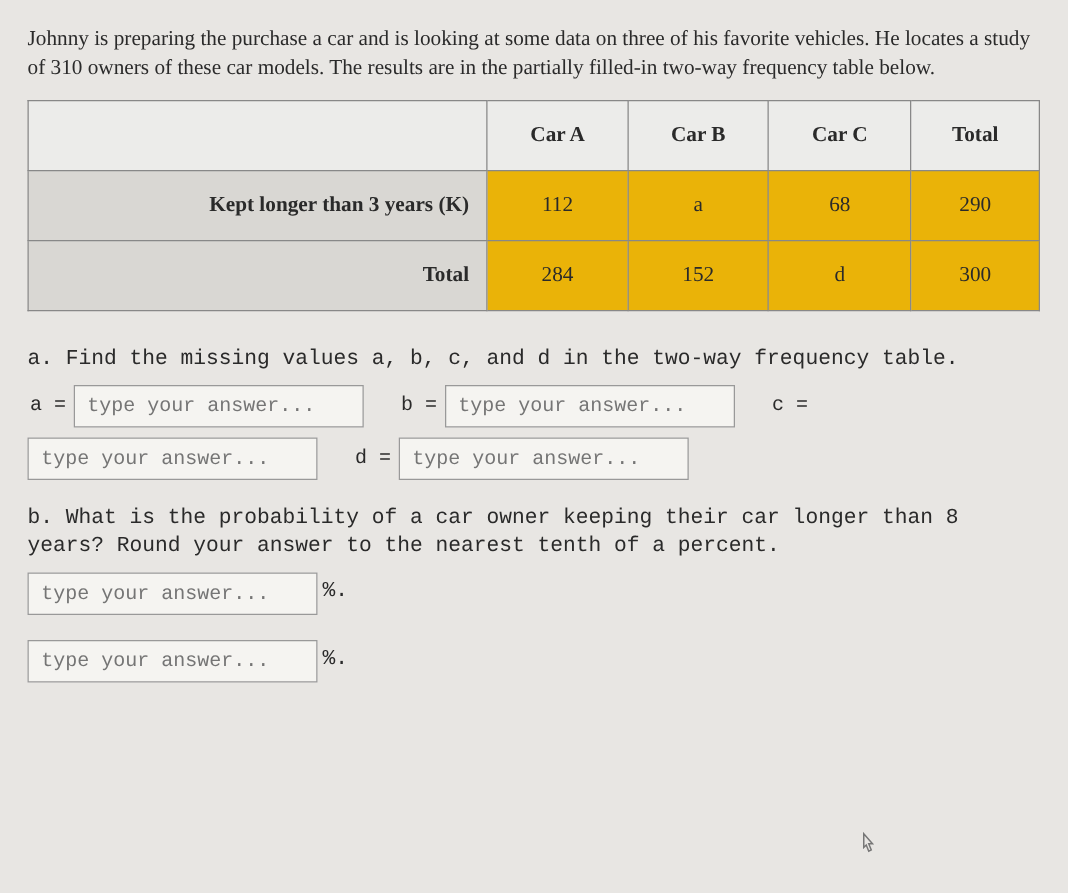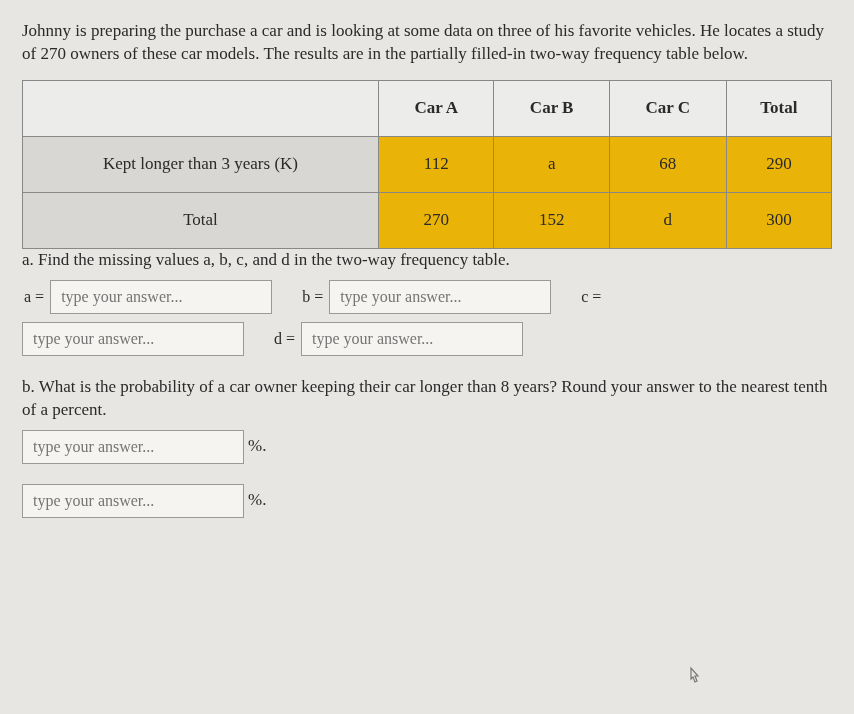--- a/index.html
+++ b/index.html
@@ -16,47 +16,49 @@
       color: #2a2a2a;
       font-size: 17px;
       line-height: 1.35;
     }
     .intro {
       margin-bottom: 14px;
     }
     table {
       border-collapse: collapse;
       width: 100%;
+      margin-bottom: 28px;
     }
     th, td {
       border: 1px solid #888;
       padding: 16px 14px;
       text-align: center;
       font-size: 17px;
     }
     th {
       font-weight: bold;
       background: #ececea;
     }
     td.row-label {
-      text-align: center;
-      font-weight: normal;
+      text-align: right;
+      font-weight: bold;
       background: #d9d7d3;
     }
     tr.shaded td {
       background: #eab308;
     }
     tr.shaded td.row-label {
       background: #d9d7d3;
     }
     th.empty {
       background: #ececea;
     }
     .question {
       margin-bottom: 20px;
+      font-family: Liberation Mono, monospace;
     }
     .question-prompt {
       margin-bottom: 8px;
     }
     .answer-row {
       display: flex;
       align-items: center;
       flex-wrap: wrap;
       gap: 4px;
       margin-bottom: 8px;
@@ -85,21 +87,21 @@
       font-size: 20px;
       color: #666;
     }
     .rel {
       position: relative;
     }
   </style>
 </head>
 <body class="rel">
 
-<p class="intro">Johnny is preparing the purchase a car and is looking at some data on three of his favorite vehicles. He locates a study of 270 owners of these car models. The results are in the partially filled-in two-way frequency table below.</p>
+<p class="intro">Johnny is preparing the purchase a car and is looking at some data on three of his favorite vehicles. He locates a study of 310 owners of these car models. The results are in the partially filled-in two-way frequency table below.</p>
 
 <table>
   <thead>
     <tr>
       <th class="empty"></th>
       <th>Car A</th>
       <th>Car B</th>
       <th>Car C</th>
       <th>Total</th>
     </tr>
@@ -107,21 +109,21 @@
   <tbody>
     <tr class="shaded">
       <td class="row-label">Kept longer than 3 years (K)</td>
       <td>112</td>
       <td>a</td>
       <td>68</td>
       <td>290</td>
     </tr>
     <tr class="shaded">
       <td class="row-label">Total</td>
-      <td>270</td>
+      <td>284</td>
       <td>152</td>
       <td>d</td>
       <td>300</td>
     </tr>
   </tbody>
 </table>
 
 <div class="question">
   <p class="question-prompt">a. Find the missing values a, b, c, and d in the two-way frequency table.</p>
   <div class="answer-row">

